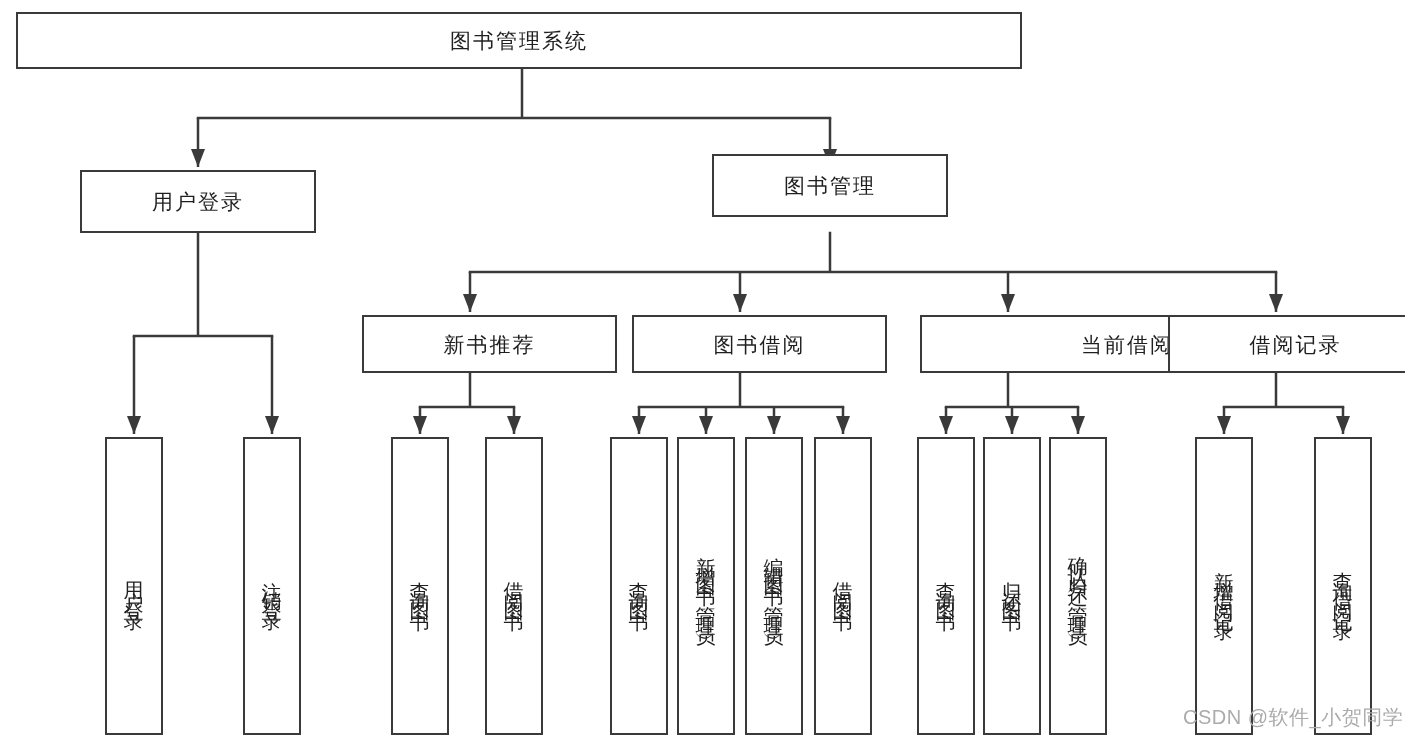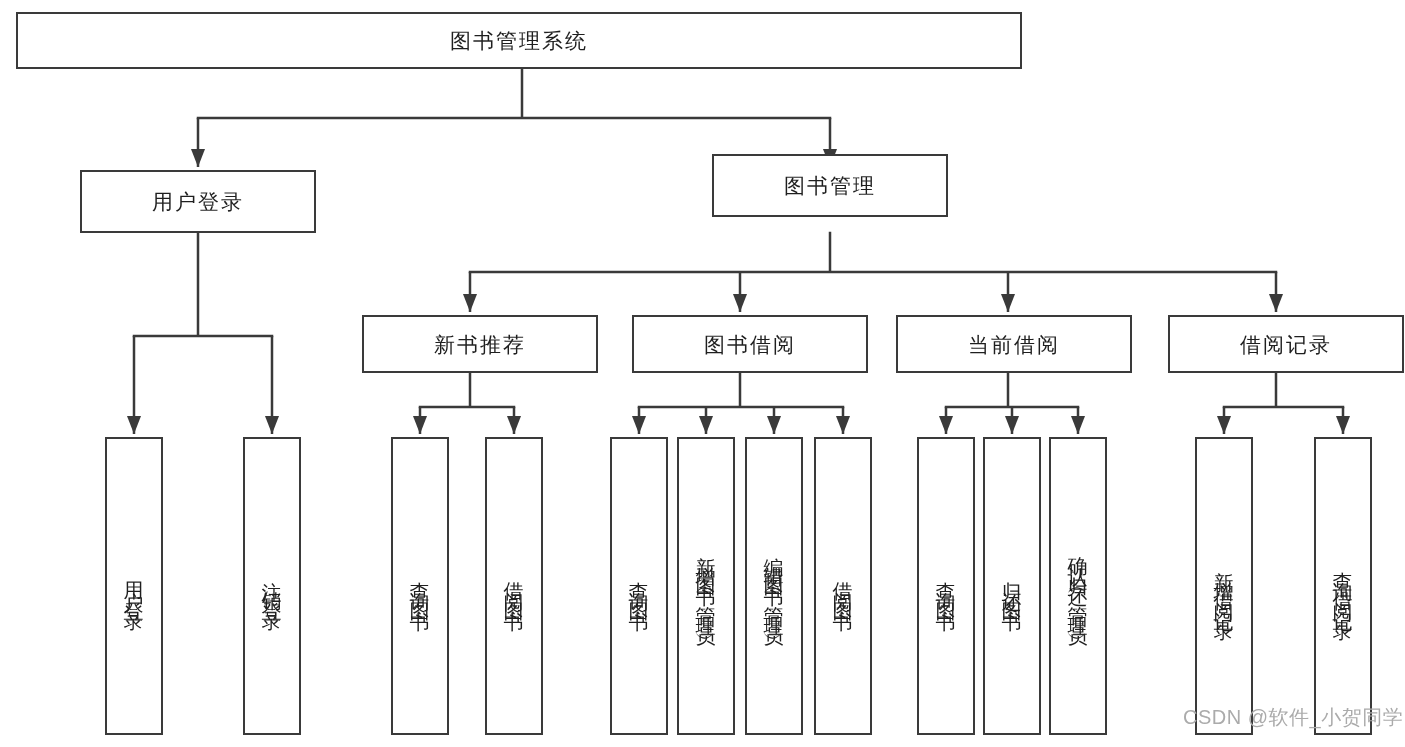--- a/index.html
+++ b/index.html
@@ -38,24 +38,24 @@
     letter-spacing: 2px;
     line-height: 1;
     white-space: nowrap;
   }
   
   .n-root   { left: 16px;  top: 12px;  width: 1006px; height: 57px; }
   
   .n-login  { left: 80px;  top: 170px; width: 236px; height: 63px; }
   .n-mgmt   { left: 712px; top: 154px; width: 236px; height: 63px; }
   
-  .lv3 { top: 315px; width: 236px; height: 58px; }
+  .lv3 { top: 315px; width: 255px; height: 58px; }
   .n-newrec { left: 362px; }
   .n-borrow { left: 632px; }
-  .n-cur    { left: 896px; }
+  .n-cur    { left: 920px; justify-content: flex-end; }
   .n-rec    { left: 1168px; text-align: right; }
   
   .leaf { top: 437px; width: 58px; height: 298px; }
   .leaf .vtext {
     writing-mode: vertical-rl;
     text-orientation: mixed;
     font-size: 20px;
     letter-spacing: 10px;
     line-height: 1;
     white-space: nowrap;

